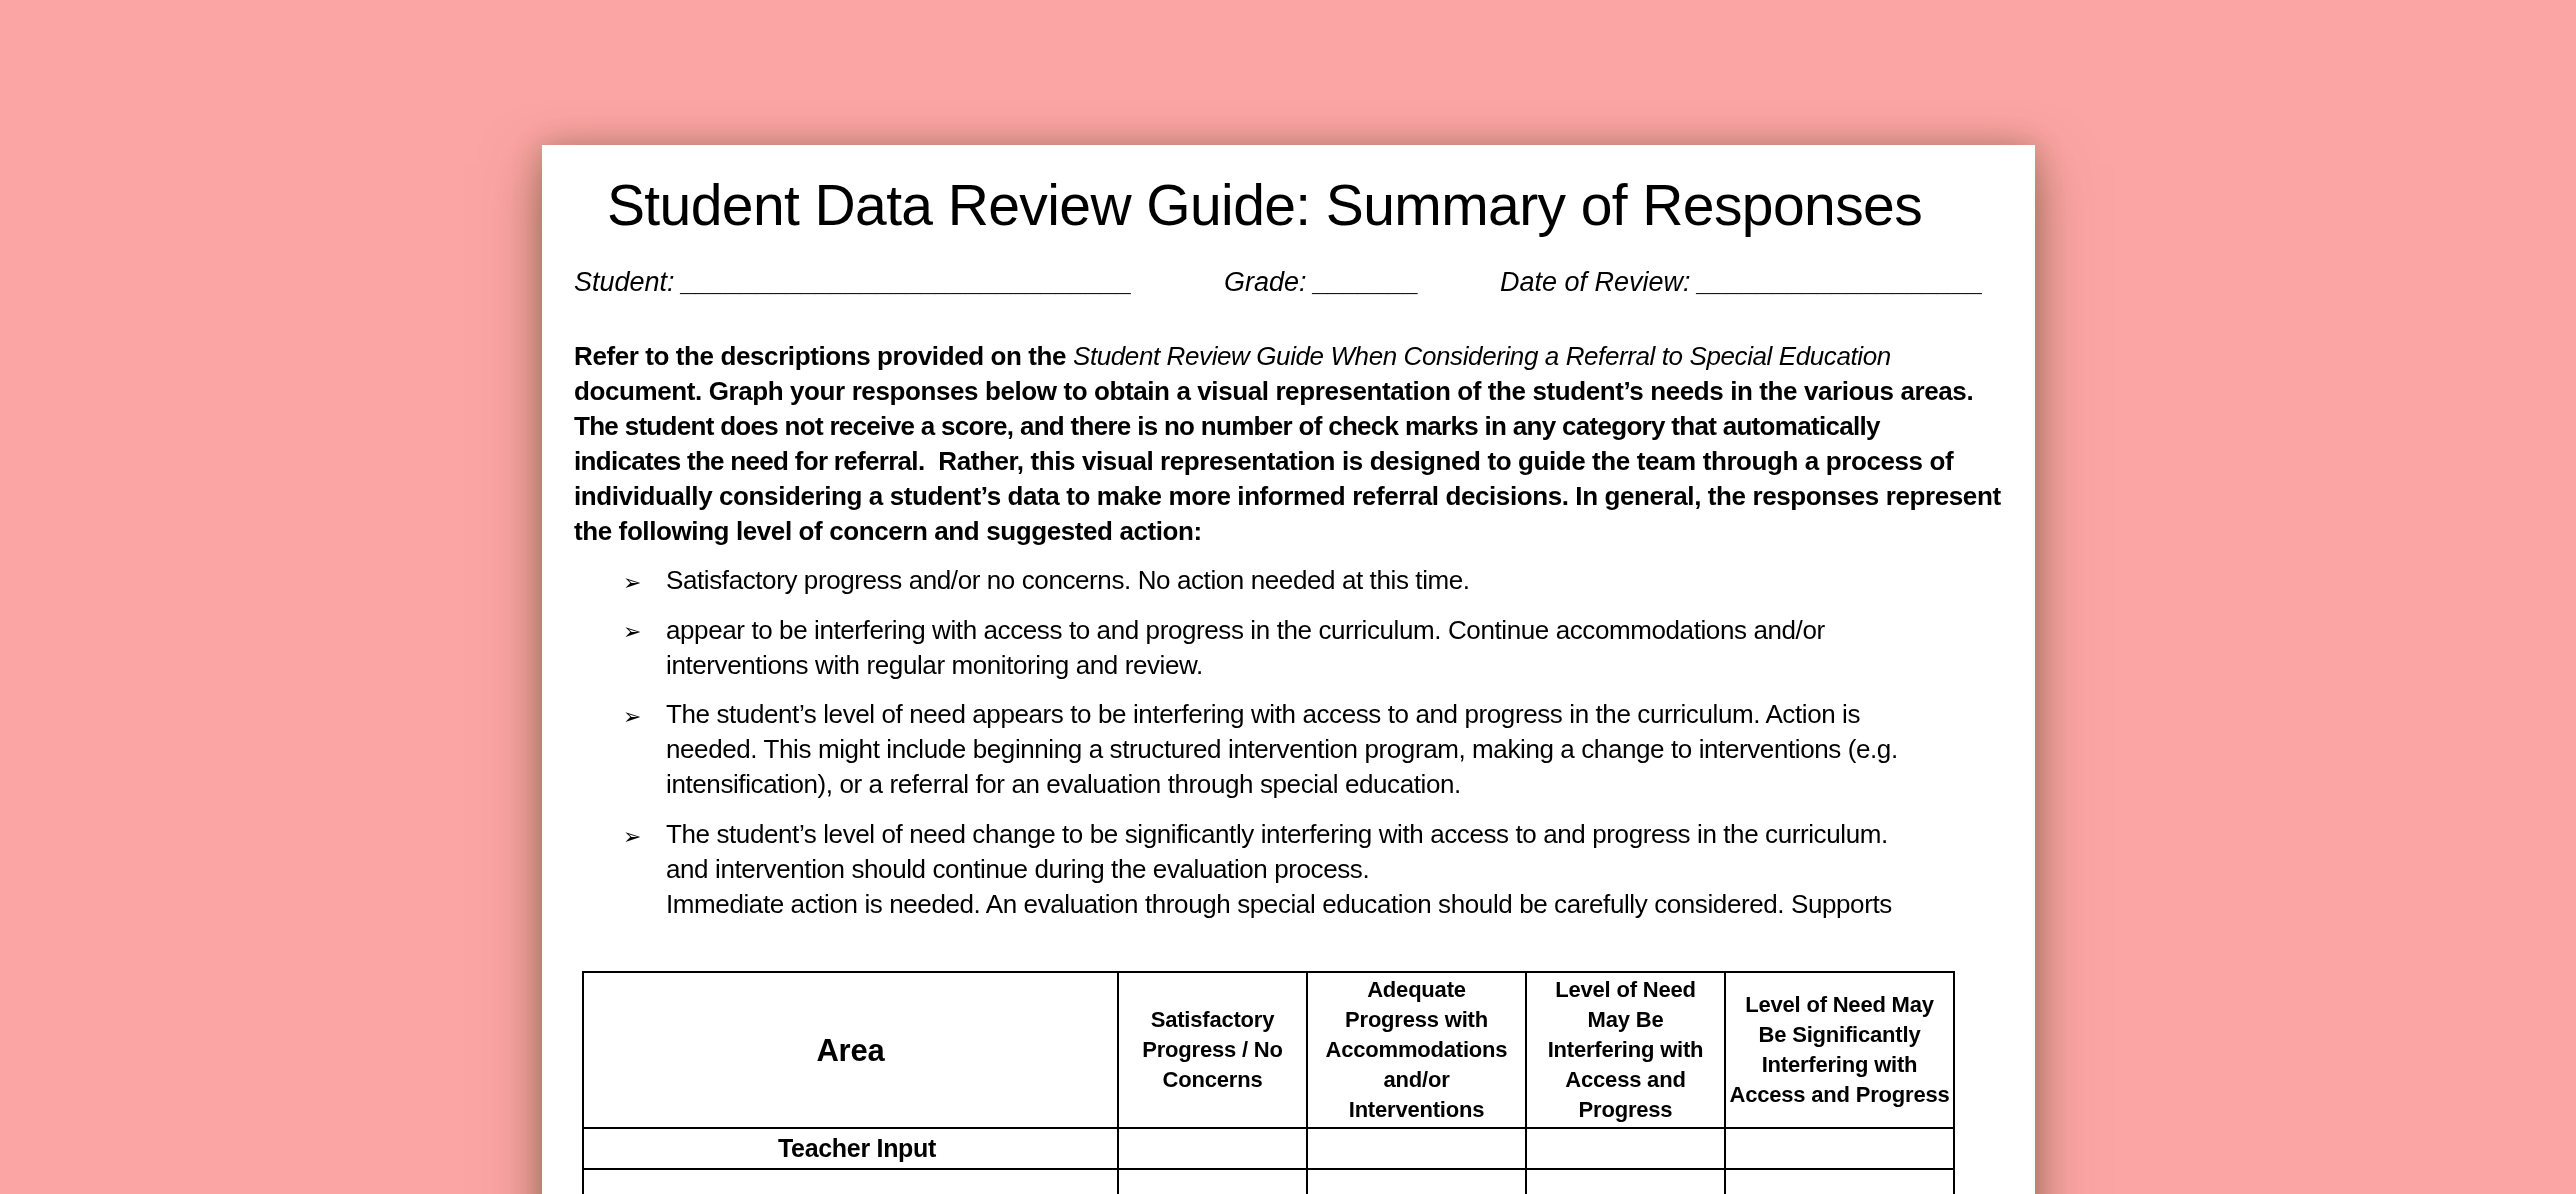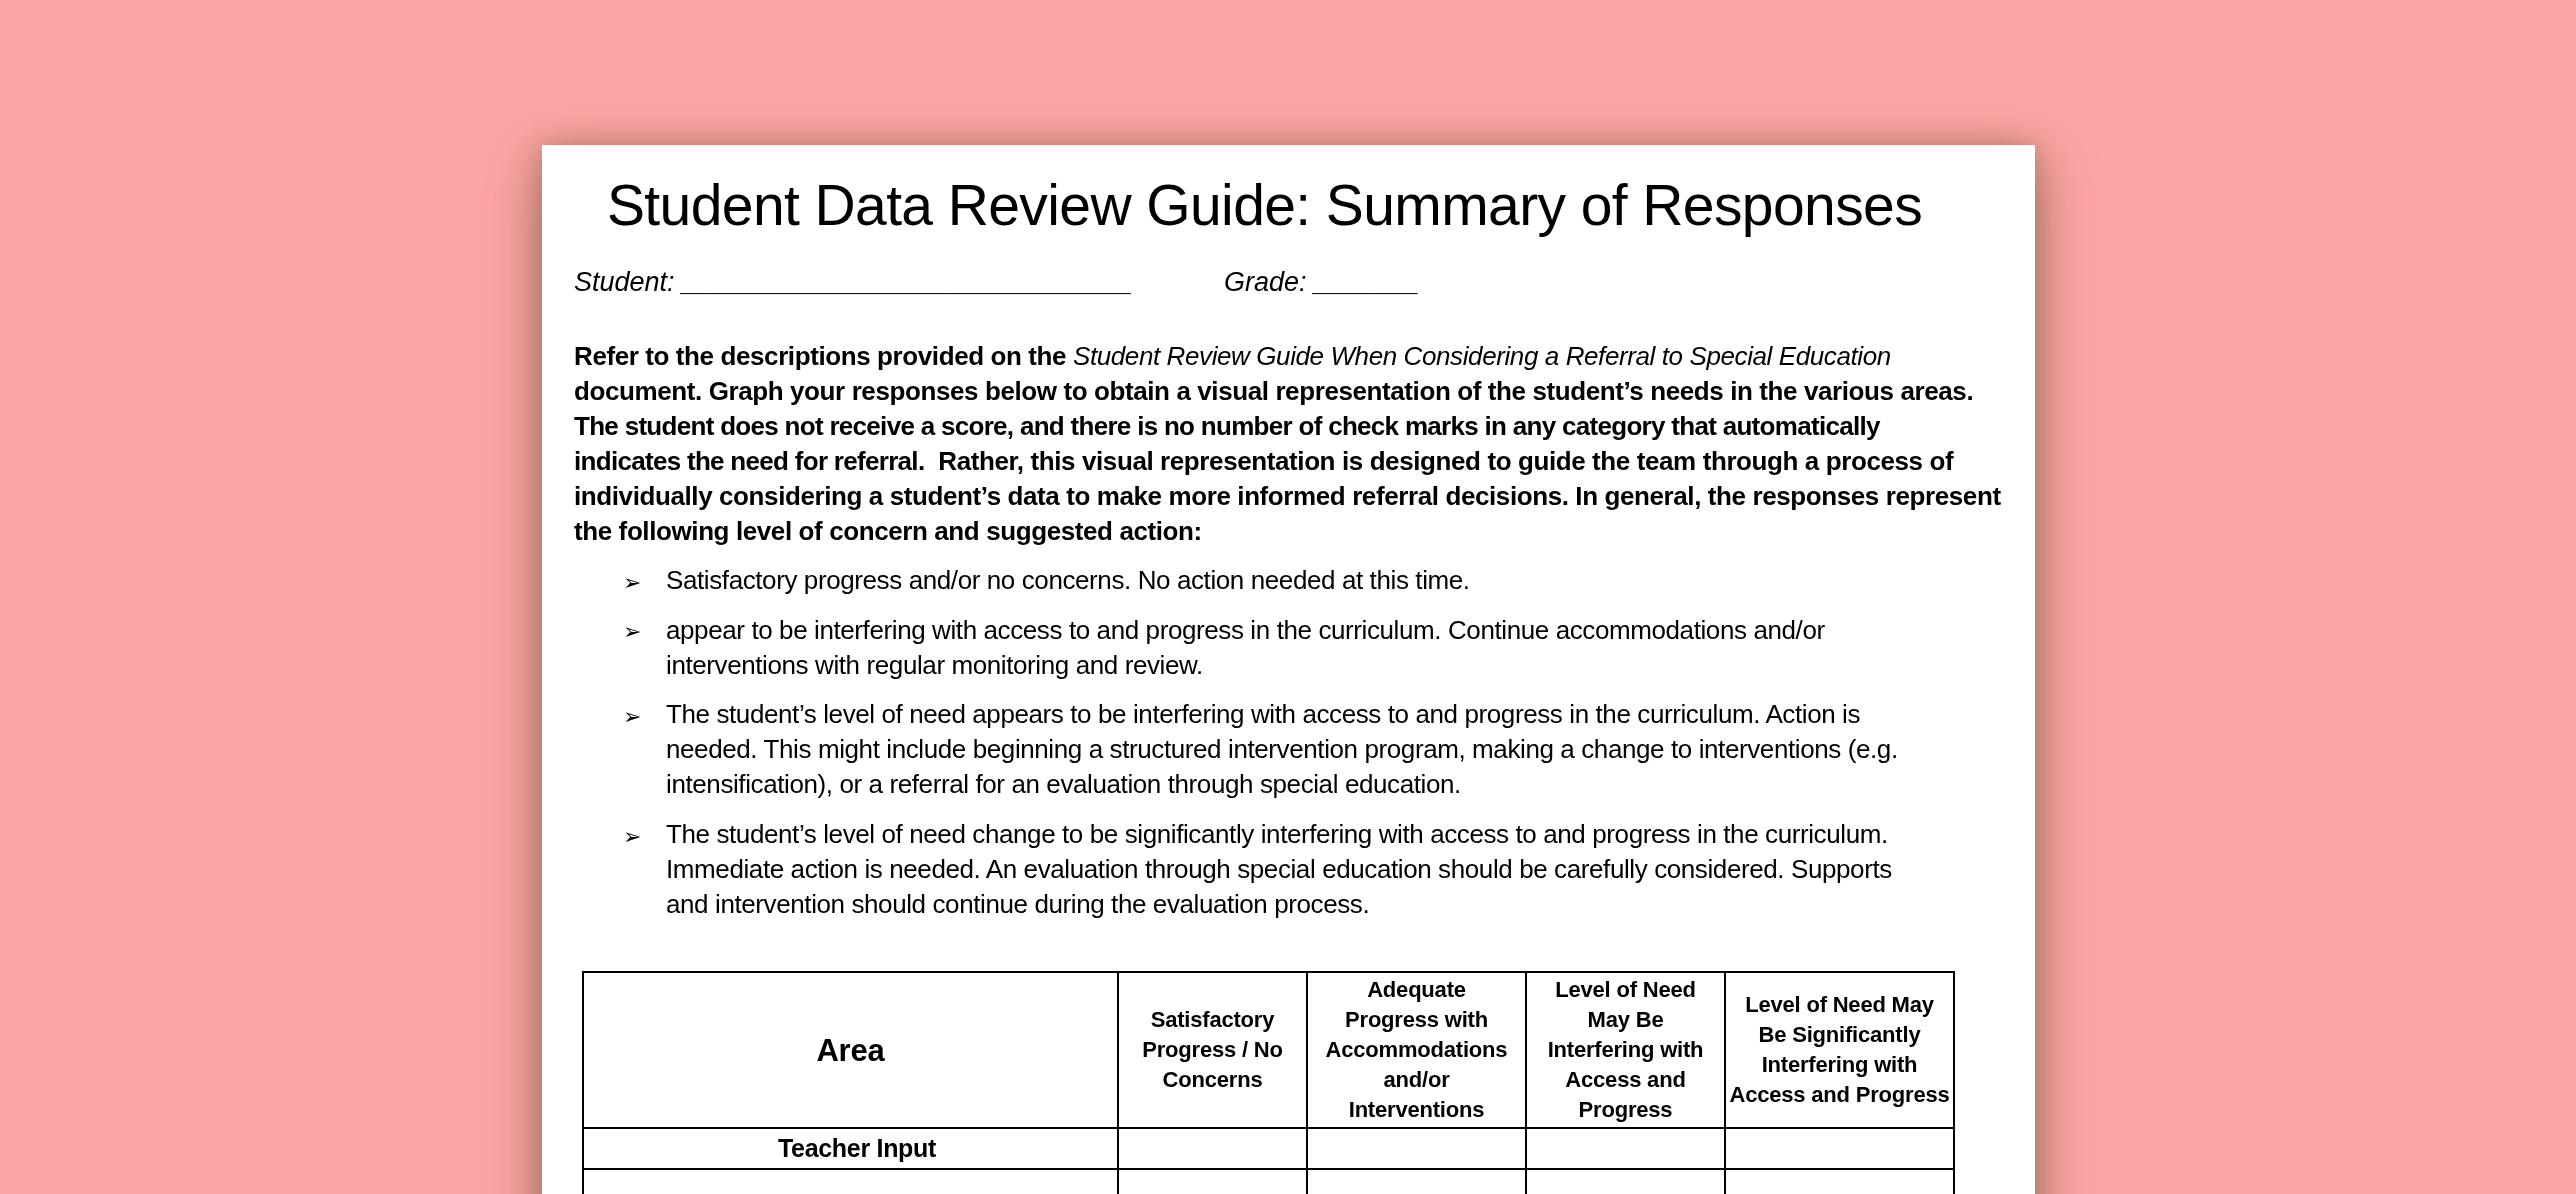--- a/index.html
+++ b/index.html
@@ -82,20 +82,25 @@
       <span class="fgroup f-student">
         <span>Student:</span>
         <span> </span>
         <span class="underline">______________________________</span>
       </span>
       <span class="fgroup f-grade">
         <span>Grade:</span>
         <span> </span>
         <span class="underline">_______</span>
       </span>
+      <span class="fgroup f-date">
+        <span>Date of Review:</span>
+        <span> </span>
+        <span class="underline">___________________</span>
+      </span>
     </div>
 
     <div class="intro" id="intro">
         <div class="line"><span class="run-r">Refer to the descriptions provided on the </span><span class="run-i">Student Review Guide When Considering a Referral to Special Education</span></div>
         <div class="line"><span class="run-r">document. Graph your responses below to obtain a visual representation of the student’s needs in the various areas.</span></div>
         <div class="line"><span class="run-b">The student does not receive a score, and there is no number of check marks in any category that automatically</span></div>
         <div class="line"><span class="run-b">indicates the need for referral</span><span class="run-r">.&nbsp; Rather, this visual representation is designed to guide the team through a process of</span></div>
         <div class="line"><span class="run-r">individually considering a student’s data to make more informed referral decisions. In general, the responses represent</span></div>
         <div class="line"><span class="run-r">the following level of concern and suggested action:</span></div>
       </div>
@@ -119,22 +124,22 @@
           <div class="b-lines">
             <div class="b-line">The student’s level of need appears to be interfering with access to and progress in the curriculum. Action is</div>
             <div class="b-line">needed. This might include beginning a structured intervention program, making a change to interventions (e.g.</div>
             <div class="b-line">intensification), or a referral for an evaluation through special education.</div>
           </div>
         </div>
         <div class="bullet">
           <span class="marker">➢</span>
           <div class="b-lines">
             <div class="b-line">The student’s level of need change to be significantly interfering with access to and progress in the curriculum.</div>
+            <div class="b-line">and intervention should continue during the evaluation process.</div>
             <div class="b-line">Immediate action is needed. An evaluation through special education should be carefully considered. Supports</div>
-            <div class="b-line">and intervention should continue during the evaluation process.</div>
           </div>
         </div>
       </div>
 
     <div class="table-wrap">
       <table class="review">
         <colgroup>
           <col style="width:535px">
           <col style="width:189px">
           <col style="width:219px">

